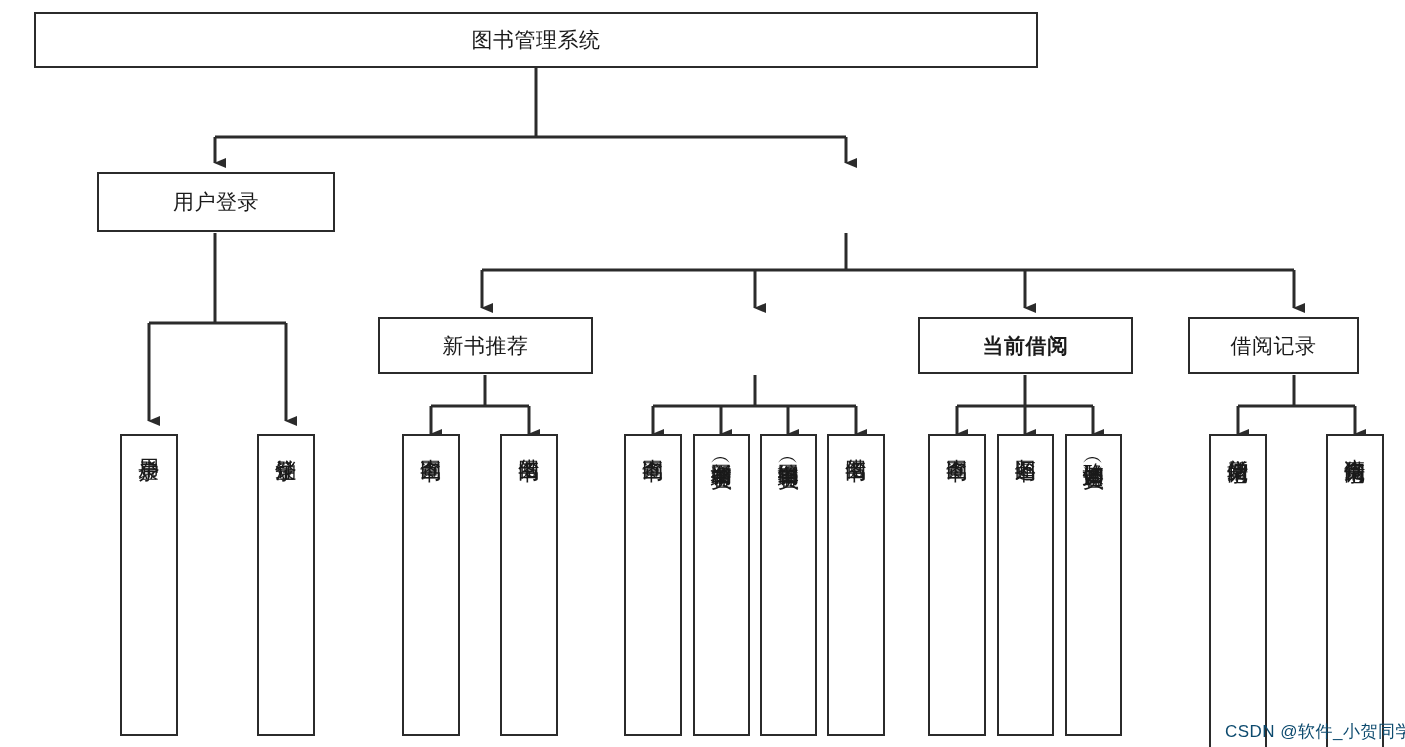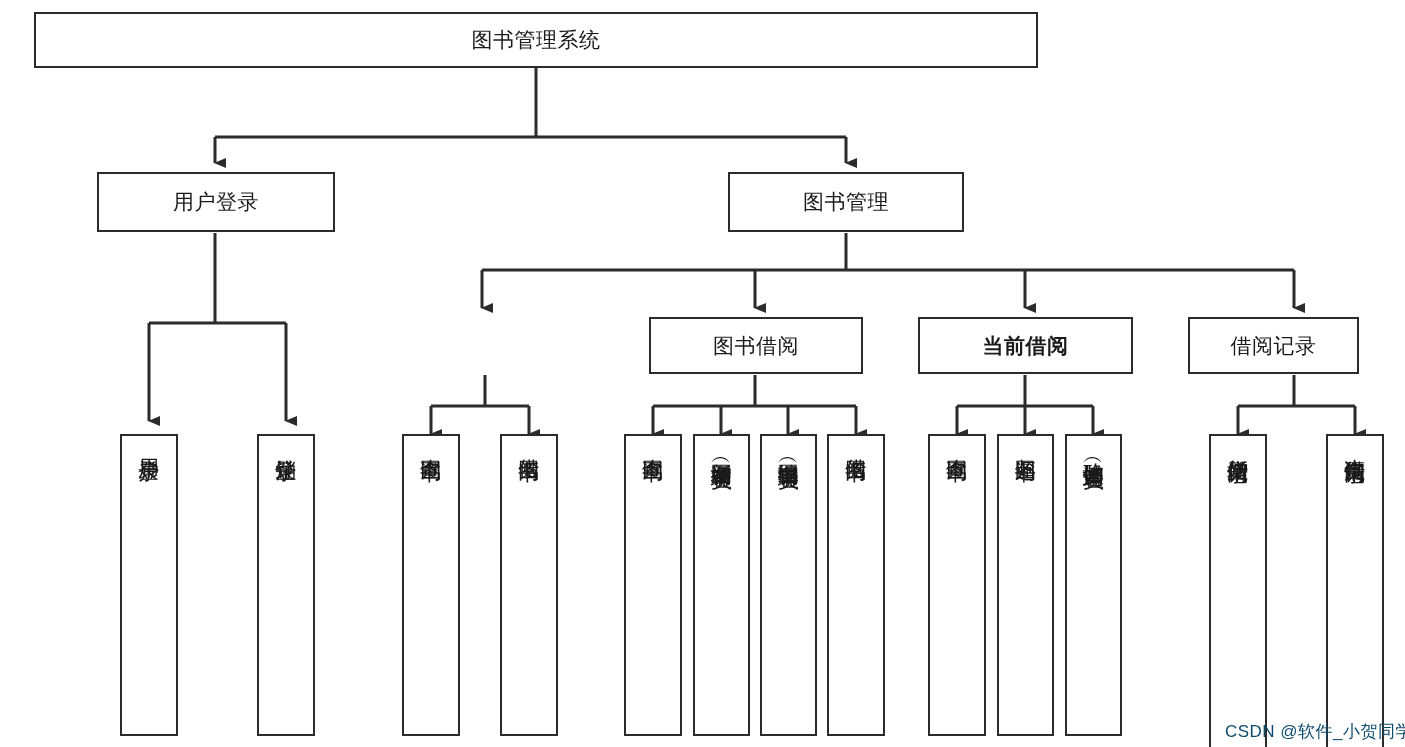--- a/index.html
+++ b/index.html
@@ -131,28 +131,25 @@
   </svg>
 
   <div class="node-box" style="left:18px; top:12px; width:1004px; height:56px;">
     <span class="node-label">图书管理系统</span>
   </div>
 
   <div class="node-box" style="left:81px; top:172px; width:238px; height:60px;">
     <span class="node-label">用户登录</span>
   </div>
 
-  <div class="node-box" style="left:712px; top:172px; width:236px; height:60px;">
-    <span class="node-label">图书管理</span>
-  </div>
-
-
-  <div class="node-box" style="left:633px; top:317px; width:214px; height:57px;">
-    <span class="node-label">图书借阅</span>
-  </div>
+
+  <div class="node-box" style="left:362px; top:317px; width:215px; height:57px;">
+    <span class="node-label">新书推荐</span>
+  </div>
+
 
   <div class="node-box" style="left:902px; top:317px; width:215px; height:57px;font-weight:bold;">
     <span class="node-label">当前借阅</span>
   </div>
 
   <div class="node-box" style="left:1172px; top:317px; width:171px; height:57px;">
     <span class="node-label">借阅记录</span>
   </div>
 
   <div class="leaf-box" style="left:104px; top:434px; width:58px; height:302px;">

